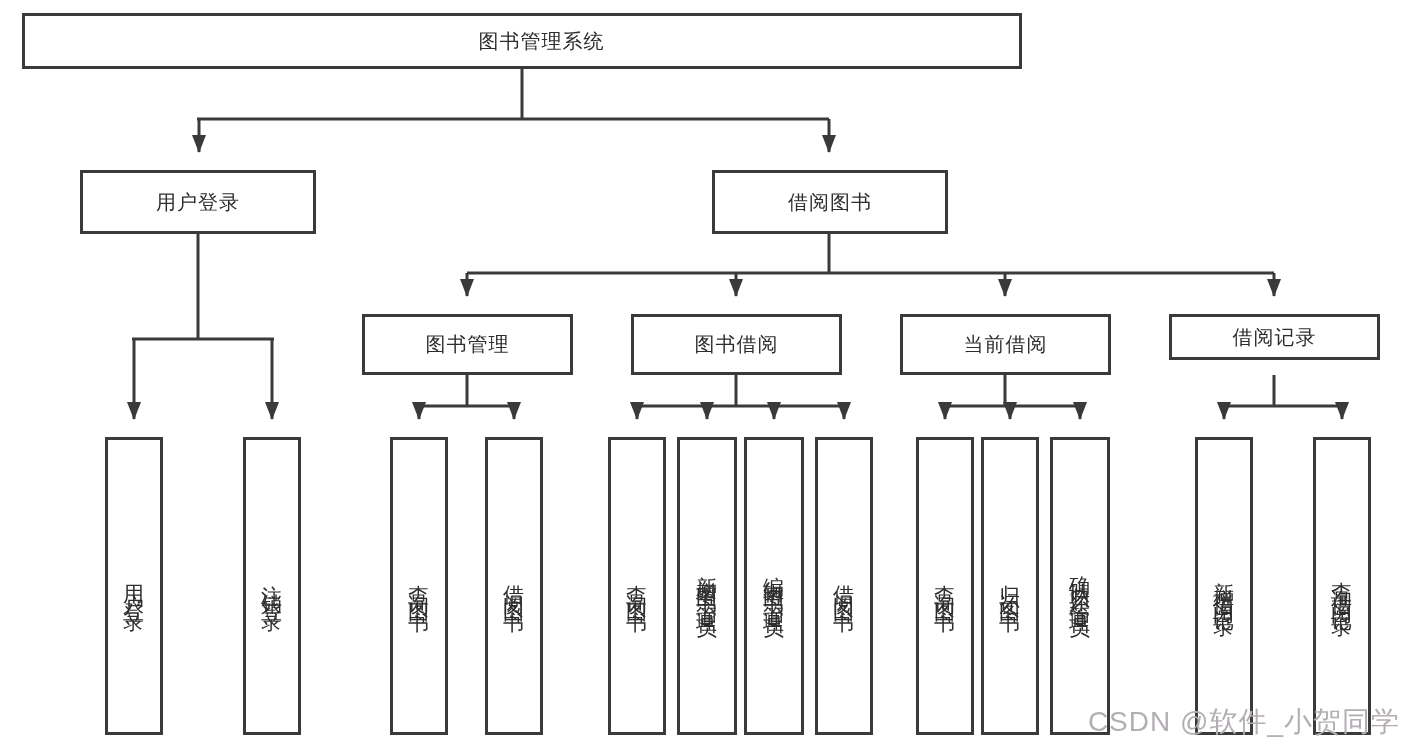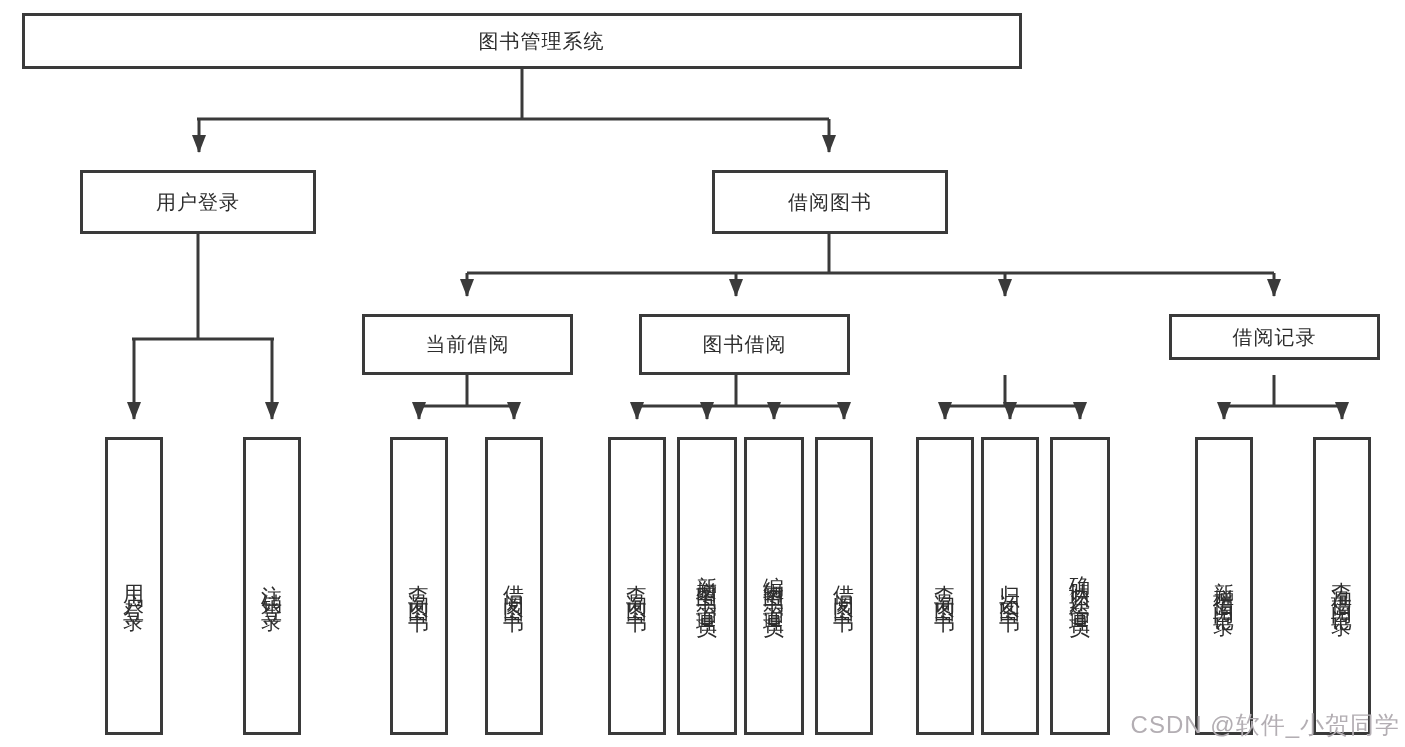--- a/index.html
+++ b/index.html
@@ -44,21 +44,21 @@
     font-size: 21px;
     letter-spacing: 9px;
     line-height: 1;
     z-index: 2;
   }
   .watermark {
     position: absolute;
     right: 5px;
     bottom: 6px;
     color: #b3aeb3;
-    font-size: 24px;
+    font-size: 28px;
     letter-spacing: 1px;
     z-index: 3;
   }
 </style>
 </head>
 <body>
 
 <div class="canvas">
 
   <svg class="connectors" viewBox="0 0 1405 747" xmlns="http://www.w3.org/2000/svg">
@@ -109,22 +109,23 @@
       <path d="M1224 406 V419" marker-end="url(#arr)"></path>
       <path d="M1342 406 V419" marker-end="url(#arr)"></path>
     </g>
   </svg>
 
   <div class="box" style="left:22px; top:13px; width:1000px; height:56px;padding-left:39px;">图书管理系统</div>
 
   <div class="box" style="left:80px; top:170px; width:236px; height:64px;">用户登录</div>
   <div class="box" style="left:712px; top:170px; width:236px; height:64px;">借阅图书</div>
 
-  <div class="box" style="left:362px; top:314px; width:211px; height:61px;">当前借阅</div>
-  <div class="box" style="left:631px; top:314px; width:211px; height:61px;margin-left:8px;">图书借阅</div>
+  <div class="box" style="left:362px; top:314px; width:211px; height:61px;">图书管理</div>
+  <div class="box" style="left:631px; top:314px; width:211px; height:61px;">图书借阅</div>
+  <div class="box" style="left:900px; top:314px; width:211px; height:61px;">当前借阅</div>
   <div class="box" style="left:1169px; top:314px; width:211px; height:46px;">借阅记录</div>
 
   <div class="vbox" style="left:105px; top:437px; width:58px; height:298px;">用户登录</div>
   <div class="vbox" style="left:243px; top:437px; width:58px; height:298px;">注销登录</div>
 
   <div class="vbox" style="left:390px; top:437px; width:58px; height:298px;">查询图书</div>
   <div class="vbox" style="left:485px; top:437px; width:58px; height:298px;">借阅图书</div>
 
   <div class="vbox" style="left:608px; top:437px; width:58px; height:298px;">查询图书</div>
   <div class="vbox" style="left:677px; top:437px; width:60px; height:298px; letter-spacing:6px;">新增图书（管理员）</div>

